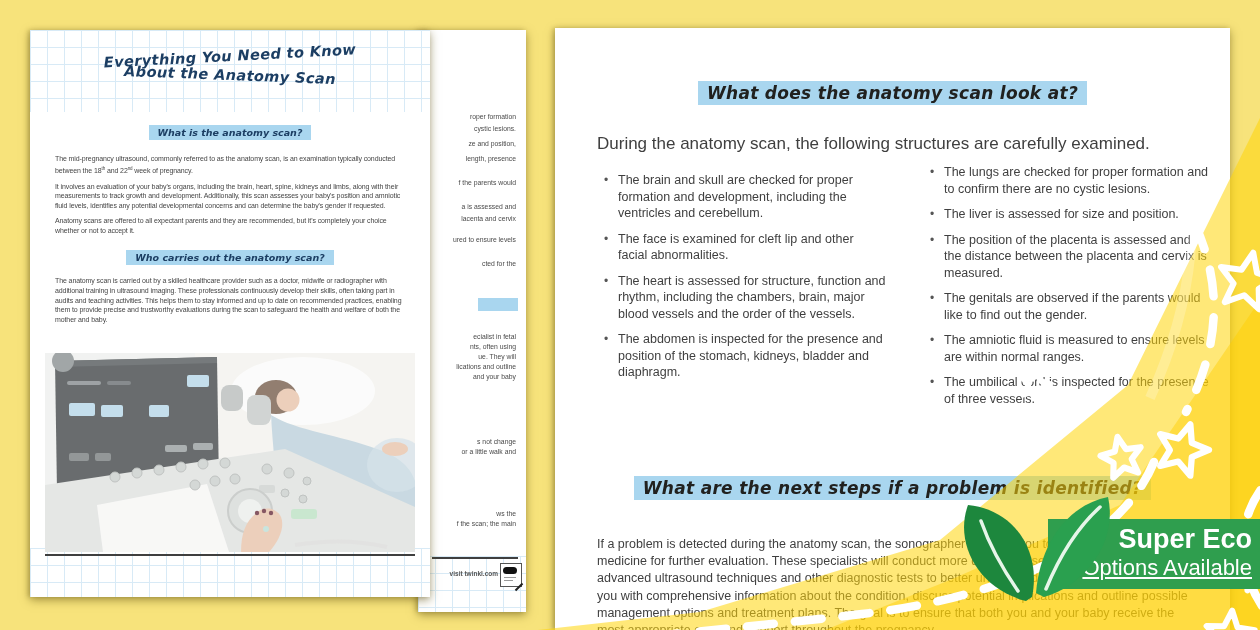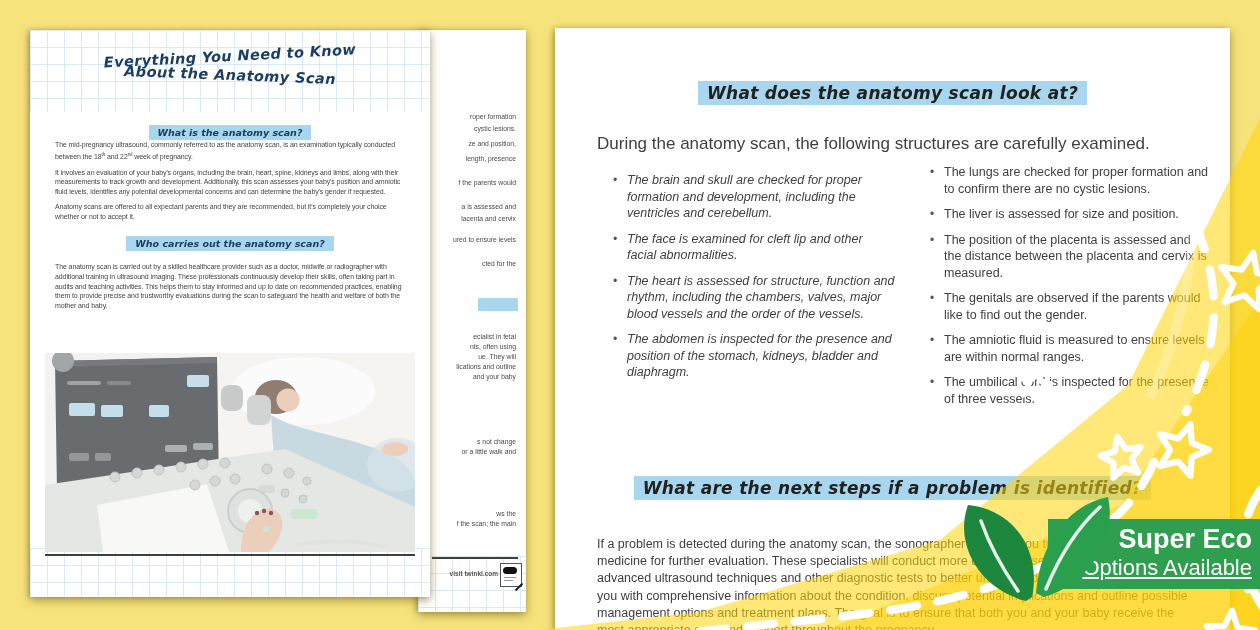--- a/index.html
+++ b/index.html
@@ -15,21 +15,21 @@
                      linear-gradient(to bottom,#d8eaf6 1px,transparent 1px);
     background-size:17px 17px;}
   #p1-grid-top{top:0;height:82px;}
   #p1-grid-bottom{top:518px;height:49px;}
   .hw{font-family:"DejaVu Sans",sans-serif;font-weight:700;font-style:italic;}
   #p1-title{position:absolute;top:18px;left:0;right:0;text-align:center;color:#1C3E63;}
   #p1-title .t1{font-size:14.5px;transform:rotate(-3deg);letter-spacing:.4px;}
   #p1-title .t2{font-size:14.5px;transform:rotate(2.2deg);margin-top:3px;letter-spacing:.4px;}
   .hl{background:#A9D6EF;padding:2px 9px;display:inline-block;}
   #p1-flow{position:absolute;left:25px;right:25px;top:92px;color:#454545;}
-  #p1-flow .sec{text-align:center;margin:0 0 0;}
+  #p1-flow .sec{text-align:center;margin:0 0 14px;}
   #p1-flow .sec span{font-size:9.5px;color:#1C3E63;}
   #p1-flow p{font-size:7px;line-height:9.6px;margin:0 0 6px;letter-spacing:-.1px;}
   #p1-flow sup{font-size:4.5px;}
   #p1-flow .sec2{margin:12px 0 11px;}
   #p1-photo{position:absolute;left:15px;top:323px;width:370px;height:199px;}
   #p1-rule{position:absolute;left:15px;right:15px;top:524px;height:2px;background:#3f3f3f;}
   .footer-row{position:absolute;left:15px;right:15px;top:531px;height:22px;}
   .brand-logo{position:absolute;left:0;top:1px;}
   .page-label{position:absolute;left:0;right:0;text-align:center;top:7px;font-size:6.5px;color:#555;}
   .visit-label{position:absolute;right:26px;top:7px;font-size:6.5px;color:#555;font-weight:bold;}
@@ -50,21 +50,21 @@
   #page2strip .stamp{right:4px;top:533px;}
 
   
   #page3{left:555px;top:28px;width:675px;height:602px;z-index:8;}
   #p3-h1,#p3-h2{position:absolute;left:0;right:0;text-align:center;color:#21211f;}
   #p3-h1{top:53px;}
   #p3-h2{top:448px;}
   #p3-h1 span,#p3-h2 span{font-size:17px;letter-spacing:.3px;}
   #p3-intro{position:absolute;left:42px;top:106px;font-size:17px;color:#3f3f3f;}
   .bullets{position:absolute;list-style:none;margin:0;padding:0;font-size:12.5px;line-height:16.5px;color:#3f3f3f;}
-  #p3-col1{left:55px;top:144px;width:285px;font-style:italic;}
+  #p3-col1{left:46px;top:144px;width:285px;}
   #p3-col2{left:372px;top:136px;width:282px;}
   .bullets li{position:relative;padding-left:17px;margin-bottom:9px;}
   .bullets li::before{content:"•";position:absolute;left:3px;top:0;color:#555;font-size:12px;}
   #p3-closing{position:absolute;left:42px;top:508px;width:602px;font-size:12.5px;line-height:17.2px;color:#3f3f3f;}
 
   
   #overlay{position:absolute;left:0;top:0;width:1260px;height:630px;z-index:40;pointer-events:none;}
 
   
   #eco-badge{position:absolute;left:1048px;top:519px;width:212px;height:70px;background:#2F9E4E;z-index:50;color:#fff;text-align:right;padding:5px 8px 0 0;box-sizing:border-box;}
@@ -197,21 +197,21 @@
 
   <div id="page3" class="page">
     <div id="p3-h1">
       <span class="hl hw">What does the anatomy scan look at?</span>
     </div>
     <div id="p3-intro">During the anatomy scan, the following structures are carefully examined.</div>
 
     <ul id="p3-col1" class="bullets">
       <li>The brain and skull are checked for proper formation and development, including the ventricles and cerebellum.</li>
       <li>The face is examined for cleft lip and other facial abnormalities.</li>
-      <li>The heart is assessed for structure, function and rhythm, including the chambers, valves, major blood vessels and the order of the vessels.</li>
+      <li>The heart is assessed for structure, function and rhythm, including the chambers, brain, major blood vessels and the order of the vessels.</li>
       <li>The abdomen is inspected for the presence and position of the stomach, kidneys, bladder and diaphragm.</li>
     </ul>
     <ul id="p3-col2" class="bullets">
       <li>The lungs are checked for proper formation and to confirm there are no cystic lesions.</li>
       <li>The liver is assessed for size and position.</li>
       <li>The position of the placenta is assessed and the distance between the placenta and cervix is measured.</li>
       <li>The genitals are observed if the parents would like to find out the gender.</li>
       <li>The amniotic fluid is measured to ensure levels are within normal ranges.</li>
       <li>The umbilical cord is inspected for the presence of three vessels.</li>
     </ul>

